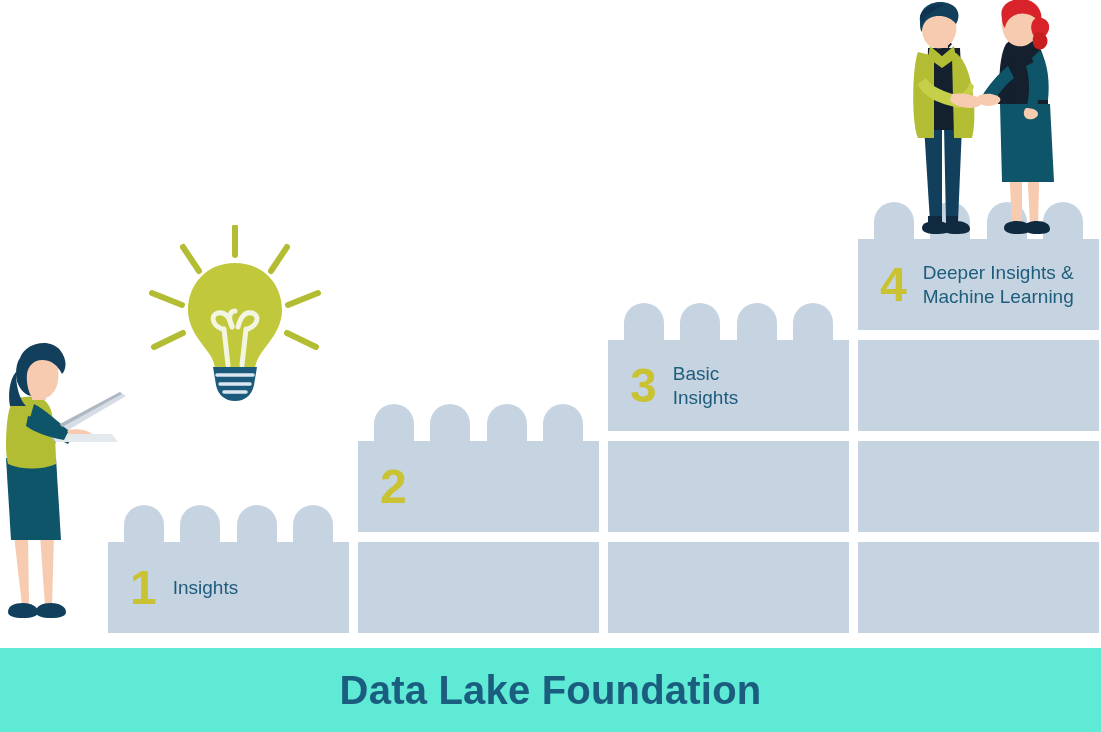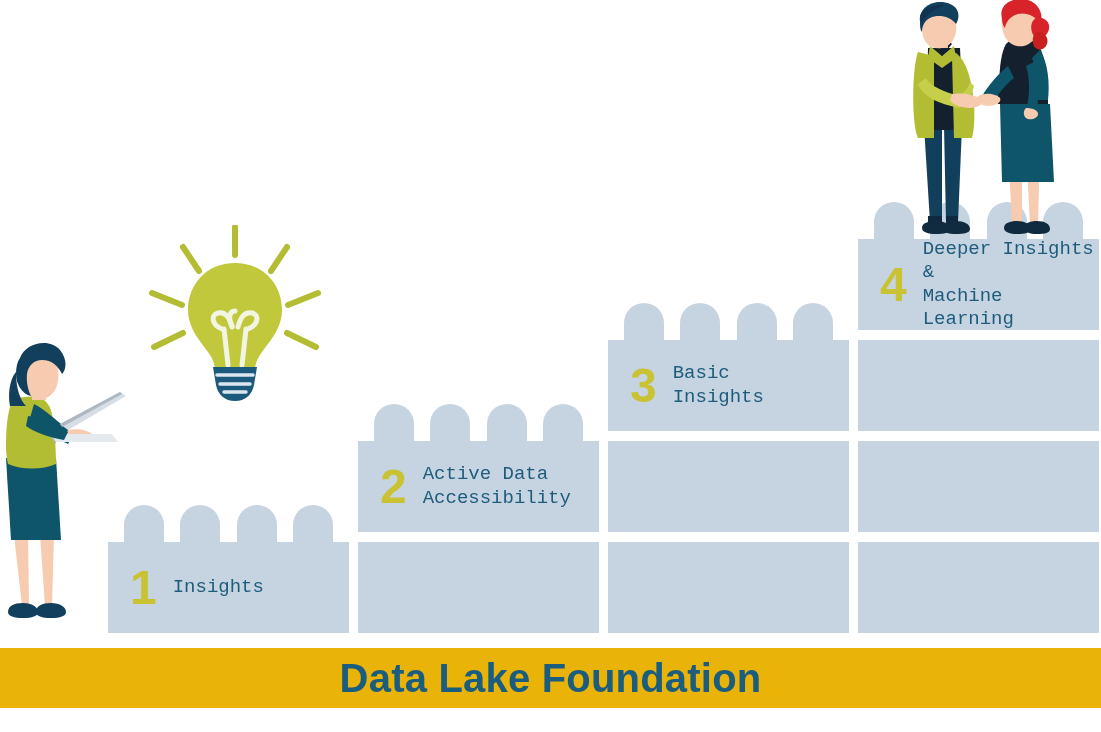--- a/index.html
+++ b/index.html
@@ -6,22 +6,22 @@
   body{
     width:1101px;height:732px;
     background:#ffffff;
     font-family:"Liberation Sans", sans-serif;
     overflow:hidden;
   }
   #stage{position:relative;width:1101px;height:732px;background:#fff;}
 
   
   .foundation{
-    position:absolute;left:0;top:648px;width:1101px;height:60px;
-    background:#eab308;
+    position:absolute;left:0;top:648px;width:1101px;height:84px;
+    background:#5eead4;
     display:flex;align-items:center;justify-content:center;
   }
   .foundation-label{
     font-family:"Liberation Sans", sans-serif;
     font-size:40px;font-weight:700;letter-spacing:.2px;
     color:#1a5d7e;
     white-space:nowrap;
   }
 
   
@@ -45,21 +45,21 @@
   .blk-inner{
     position:absolute;left:0;top:0;width:100%;height:100%;
     display:flex;align-items:center;padding-left:22px;box-sizing:border-box;
   }
   .num{
     font-family:"Liberation Sans", sans-serif;
     font-size:48px;font-weight:700;color:#c9c232;
     line-height:1;margin-right:16px;
   }
   .lbl{
-    font-family:Liberation Mono, monospace;
+    font-family:Liberation Sans, sans-serif;
     font-size:19px;color:#1e5c7b;line-height:1.22;white-space:pre-line;
   }
 
   
   .illus{position:absolute;}
   #bulb{left:140px;top:225px;width:190px;height:180px;}
   #woman-laptop{left:-2px;top:340px;width:152px;height:300px;}
   #pair{left:890px;top:0px;width:180px;height:240px;}
 </style>
 </head>
@@ -87,22 +87,20 @@
     <div class="col" style="left:358px;width:241px;">
       <div class="blk top">
         <div class="studs">
           <span class="stud"></span>
           <span class="stud"></span>
           <span class="stud"></span>
           <span class="stud"></span>
         </div>
         <div class="blk-inner">
           <span class="num">2</span>
-          <span class="lbl">Active Data
-Accessibility</span>
         </div>
       </div>
       <div class="blk"></div>
     </div>
 
     <div class="col" style="left:608px;width:241px;">
       <div class="blk top">
         <div class="studs">
           <span class="stud"></span>
           <span class="stud"></span>

